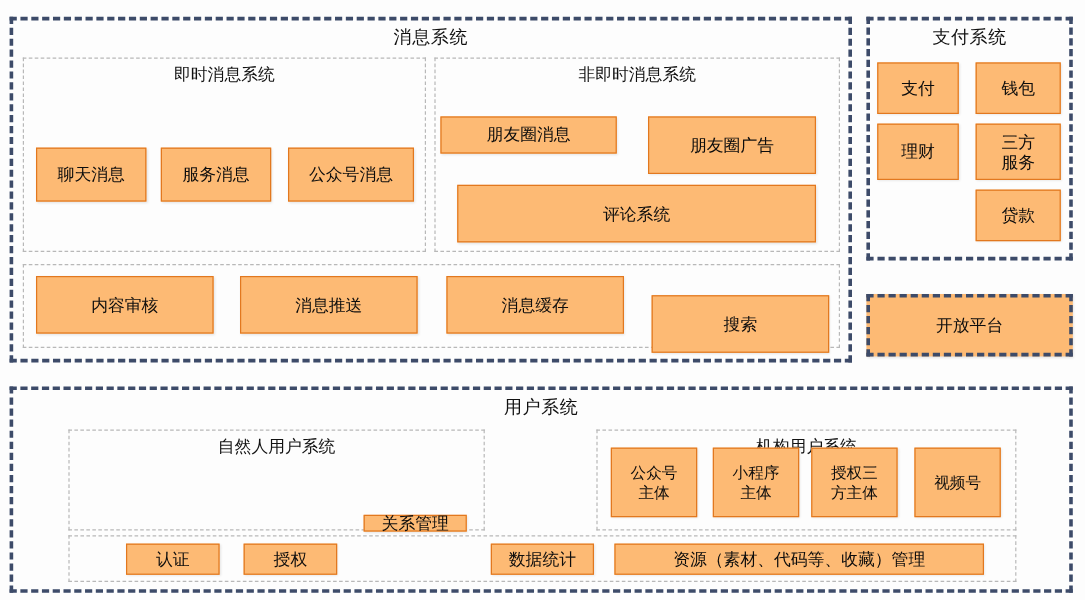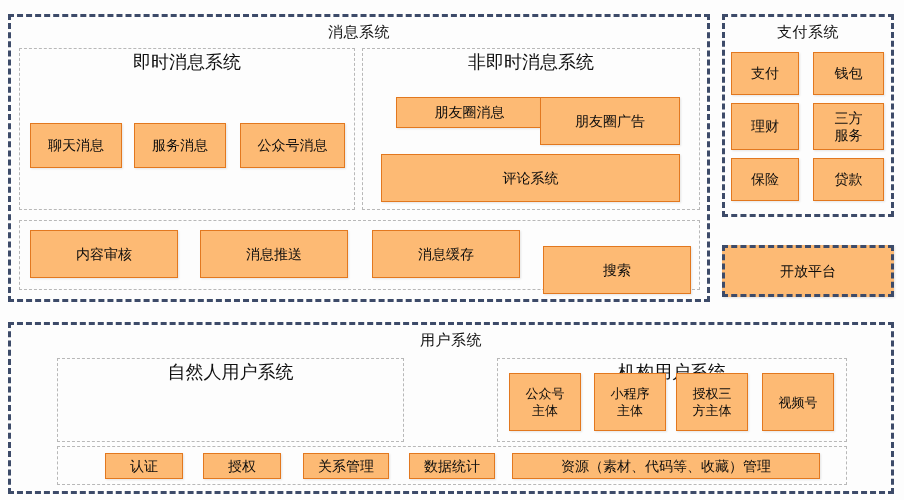--- a/index.html
+++ b/index.html
@@ -39,21 +39,21 @@
 
   
   .inner {
     position: absolute;
     border: 1px dashed #b8b8b8;
     background: #fdfdfd;
     box-sizing: border-box;
   }
   .inner-title {
     text-align: center;
-    font-size: 18px;
+    font-size: 14px;
     line-height: 19px;
     color: #111;
     padding-top: 4px;
   }
 
   
   .blk {
     position: absolute;
     background: #fdba74;
     border: 1px solid #e2781f;
@@ -87,39 +87,38 @@
   <div class="inner" style="left:19px; top:48px; width:336px; height:162px;">
     <div class="inner-title">即时消息系统</div>
   </div>
   <div class="blk" style="left:30px; top:123px; width:92px; height:45px;">聊天消息</div>
   <div class="blk" style="left:134px; top:123px; width:92px; height:45px;">服务消息</div>
   <div class="blk" style="left:240px; top:123px; width:105px; height:45px;">公众号消息</div>
 
   <div class="inner" style="left:362px; top:48px; width:338px; height:162px;">
     <div class="inner-title">非即时消息系统</div>
   </div>
-  <div class="blk" style="left:396px; top:97px; width:147px; height:31px;">朋友圈消息</div>
+  <div class="blk" style="left:367px; top:97px; width:147px; height:31px;">朋友圈消息</div>
   <div class="blk" style="left:540px; top:97px; width:140px; height:48px;">朋友圈广告</div>
   <div class="blk" style="left:381px; top:154px; width:299px; height:48px;">评论系统</div>
 
   <div class="inner" style="left:19px; top:220px; width:681px; height:70px;"></div>
   <div class="blk" style="left:30px; top:230px; width:148px; height:48px;">内容审核</div>
   <div class="blk" style="left:200px; top:230px; width:148px; height:48px;">消息推送</div>
   <div class="blk" style="left:372px; top:230px; width:148px; height:48px;">消息缓存</div>
   <div class="blk" style="left:543px; top:230px; width:148px; height:48px;margin-top:16px;">搜索</div>
 
   <div class="outer" style="left:722px; top:14px; width:172px; height:203px;">
     <div class="outer-title">支付系统</div>
   </div>
   <div class="blk" style="left:731px; top:52px; width:68px; height:43px;">支付</div>
   <div class="blk" style="left:813px; top:52px; width:71px; height:43px;">钱包</div>
   <div class="blk" style="left:731px; top:103px; width:68px; height:47px;">理财</div>
   <div class="blk" style="left:813px; top:103px; width:71px; height:47px;">三方
 服务</div>
-  <div class="blk" style="left:731px; top:158px; width:68px; height:43px;">保险</div>
   <div class="blk" style="left:813px; top:158px; width:71px; height:43px;">贷款</div>
 
   <div class="blk framed" style="left:722px; top:245px; width:172px; height:52px;">开放平台</div>
 
   <div class="outer" style="left:8px; top:322px; width:886px; height:172px;">
     <div class="outer-title">用户系统</div>
   </div>
 
   <div class="inner" style="left:57px; top:358px; width:347px; height:84px;">
     <div class="inner-title">自然人用户系统</div>
@@ -132,17 +131,17 @@
 主体</div>
   <div class="blk sm" style="left:594px; top:373px; width:72px; height:58px;">小程序
 主体</div>
   <div class="blk sm" style="left:676px; top:373px; width:72px; height:58px;">授权三
 方主体</div>
   <div class="blk sm" style="left:762px; top:373px; width:72px; height:58px;">视频号</div>
 
   <div class="inner" style="left:57px; top:446px; width:790px; height:39px;"></div>
   <div class="blk" style="left:105px; top:453px; width:78px; height:26px;">认证</div>
   <div class="blk" style="left:203px; top:453px; width:78px; height:26px;">授权</div>
-  <div class="blk" style="left:303px; top:453px; width:86px; height:26px;text-align:center;">关系管理</div>
+  <div class="blk" style="left:303px; top:429px; width:86px; height:14px;text-align:center;">关系管理</div>
   <div class="blk" style="left:409px; top:453px; width:86px; height:26px;">数据统计</div>
   <div class="blk" style="left:512px; top:453px; width:308px; height:26px;">资源（素材、代码等、收藏）管理</div>
 
 </div>
 
 </body></html>

